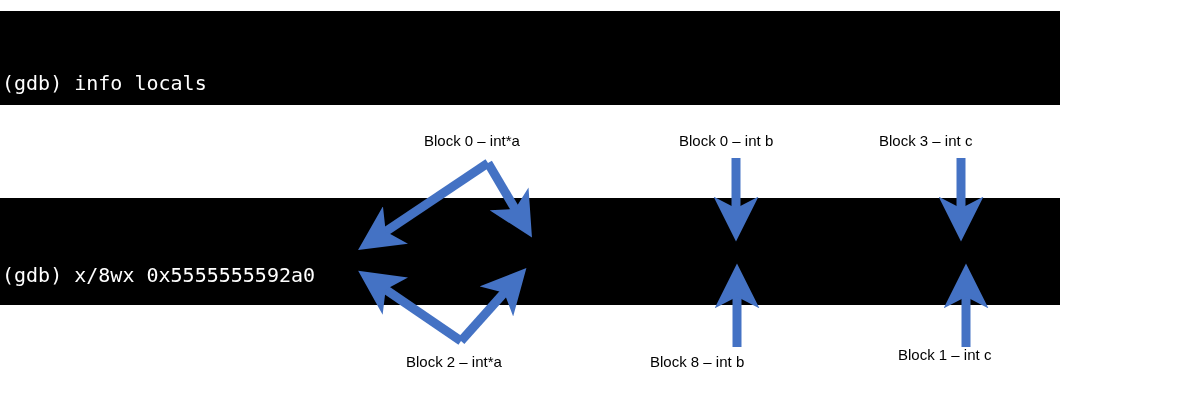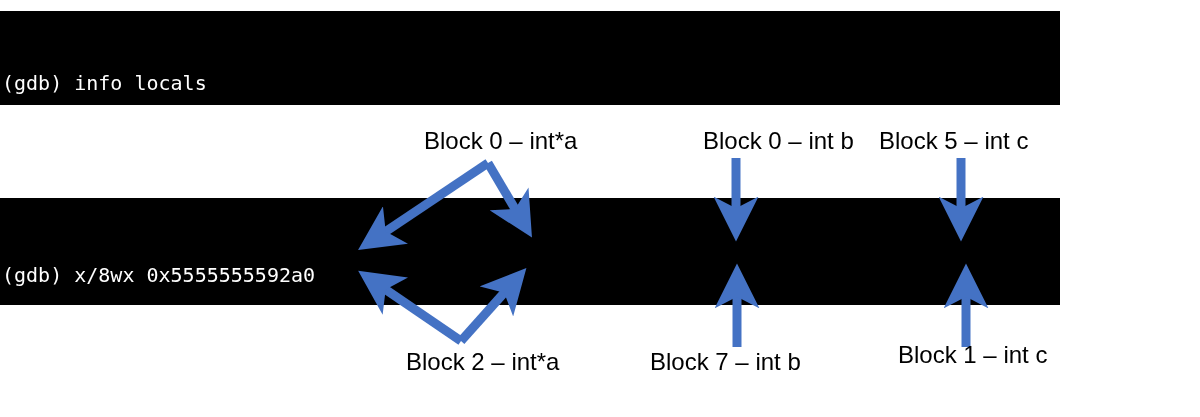--- a/index.html
+++ b/index.html
@@ -40,21 +40,21 @@
   #term-top .term-line:first-child { margin-top: 7px; }
   #term-bottom .term-line:first-child { margin-top: 12px; }
 
   .c-white { color: #ffffff; }
 
   
   .label {
     position: absolute;
     color: #000000;
     font-family: "Liberation Sans", sans-serif;
-    font-size: 24px;
+    font-size: 15px;
     line-height: 22px;
     white-space: nowrap;
     z-index: 3;
   }
 
   
   #arrows {
     position: absolute;
     left: 0;
     top: 0;
@@ -79,25 +79,25 @@
     <div class="term-line c-white">(gdb) x/8wx 0x5555555592a0</div>
 
     
 
     
 
     
   </div>
 
   <div class="label" style="left:424px; top:130px;">Block 0 – int*a</div>
-  <div class="label" style="left:679px; top:130px;margin-left:24px;">Block 0 – int b</div>
-  <div class="label" style="left:879px; top:130px;">Block 5 – int c</div>
+  <div class="label" style="left:679px; top:130px;">Block 0 – int b</div>
+  <div class="label" style="left:879px; top:130px;">Block 3 – int c</div>
 
   <div class="label" style="left:406px; top:351px;">Block 2 – int*a</div>
-  <div class="label" style="left:650px; top:351px;">Block 7 – int b</div>
+  <div class="label" style="left:650px; top:351px;">Block 8 – int b</div>
   <div class="label" style="left:898px; top:344px;">Block 1 – int c</div>
 
   <svg id="arrows" viewBox="0 0 1200 417">
     <defs>
       <marker id="ah" markerWidth="5" markerHeight="5" refX="2.6" refY="2.5" orient="auto" markerUnits="strokeWidth">
         <path d="M0,0 L5,2.5 L0,5 L1.3,2.5 Z" fill="#4472C4"></path>
       </marker>
     </defs>
 
     <g>

